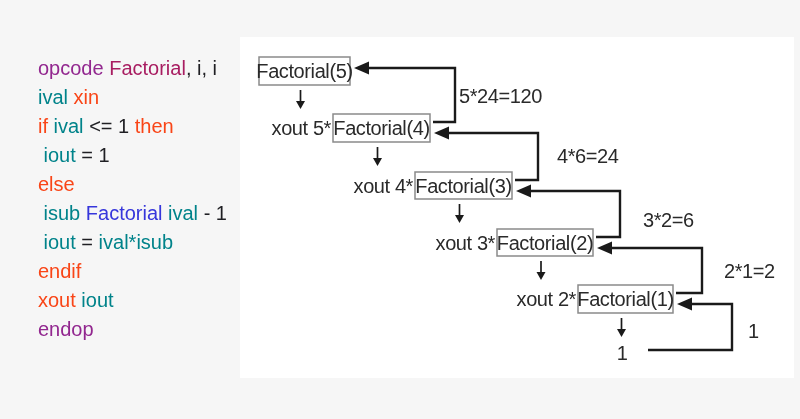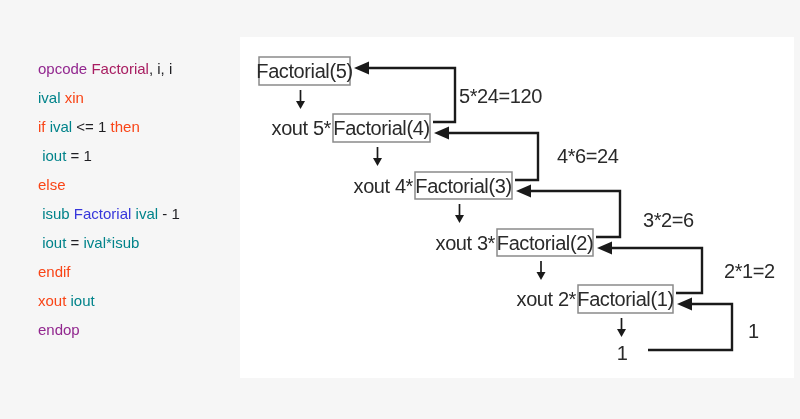--- a/index.html
+++ b/index.html
@@ -9,21 +9,21 @@
     font-family:"Liberation Sans", sans-serif;
     overflow:hidden;
   }
   .stage{position:relative;width:800px;height:419px;background:#f6f6f6;}
   .diagram-panel{
     position:absolute;left:240px;top:37px;width:554px;height:341px;
     background:#ffffff;
   }
   .code-block{
     position:absolute;left:38px;top:54px;
-    font-size:15px;line-height:29px;
+    font-size:20px;line-height:29px;
     white-space:pre;
     letter-spacing:0px;
   }
   .code-line{height:29px;}
   svg.diagram{position:absolute;left:0;top:0;width:800px;height:419px;}
   svg.diagram text{
     font-family:"Liberation Sans", sans-serif;
     font-size:20px;
     letter-spacing:-0.4px;
     fill:#2a2a2a;

